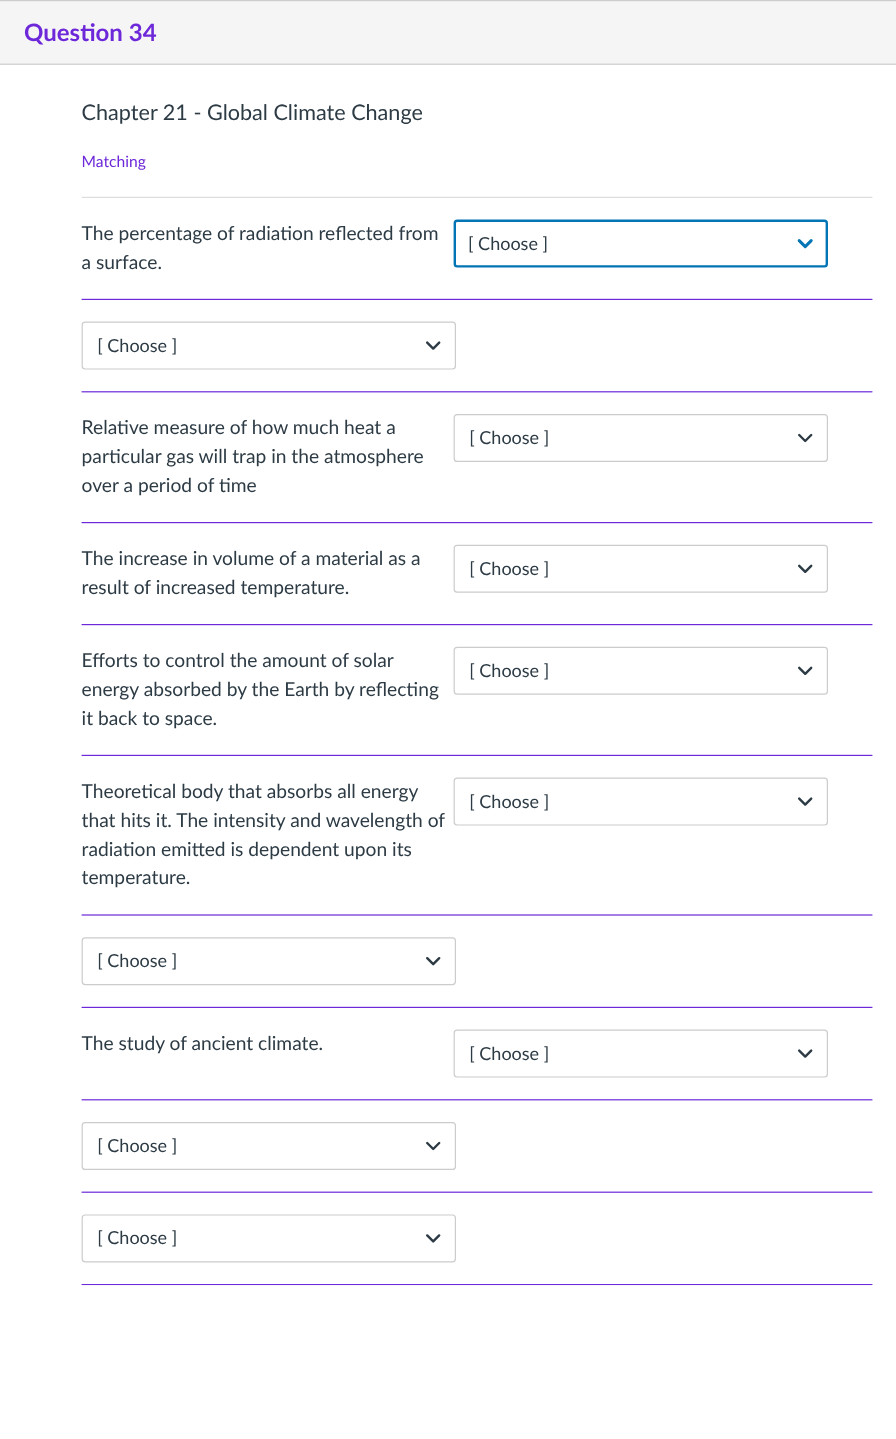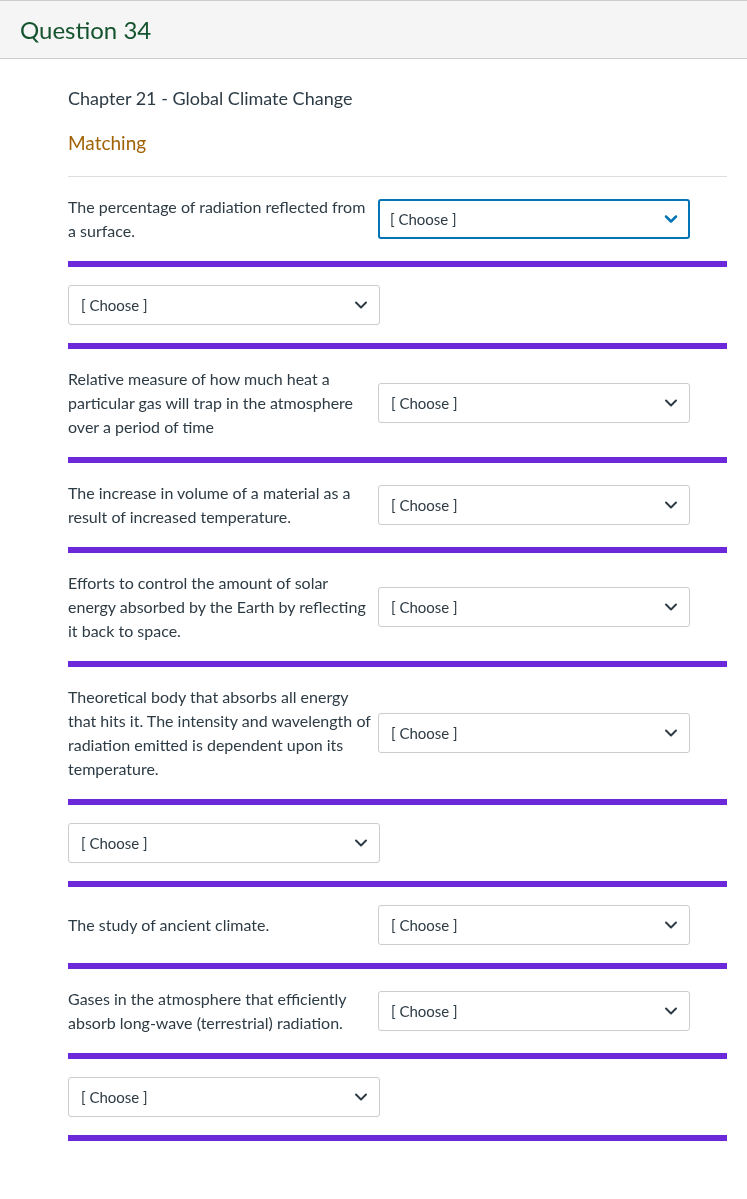--- a/index.html
+++ b/index.html
@@ -13,56 +13,56 @@
       color: #2d3b45;
       width: 747px;
     }
     .question-header {
       background: #f5f5f5;
       border-top: 1px solid #ccc;
       border-bottom: 1px solid #ccc;
       padding: 14px 20px;
     }
     .question-header h2 {
-      font-size: 24px;
-      font-weight: 400;
-      color: #14532d;
+      font-size: 20px;
+      font-weight: 700;
+      color: #6d28d9;
     }
     .content {
       padding: 28px 20px 0 20px;
       margin-left: 48px;
     }
     .chapter-title {
       font-size: 18px;
       font-weight: 400;
       color: #2d3b45;
       margin-bottom: 22px;
     }
     .subtitle {
-      font-size: 19px;
+      font-size: 13px;
       font-weight: 400;
-      color: #a16207;
+      color: #6d28d9;
       margin-bottom: 22px;
     }
     .instructions {
       font-size: 18px;
       font-weight: 400;
       color: #2d3b45;
       margin-bottom: 34px;
       white-space: nowrap;
       overflow: hidden;
     }
     .match-section {
       border-top: 1px solid #ddd;
     }
     .match-row {
       display: flex;
-      align-items: center;
+      align-items: flex-start;
       padding: 18px 0;
-      border-bottom: 6px solid #6d28d9;
+      border-bottom: 1px solid #6d28d9;
     }
     .definition {
       width: 310px;
       font-size: 16px;
       color: #2d3b45;
       line-height: 1.5;
       padding-right: 6px;
     }
     .select-wrap {
       position: relative;
@@ -191,21 +191,20 @@
         <div class="select-wrap">
           <div class="select-box">[ Choose ]</div>
           <span class="chevron">
             <svg viewBox="0 0 14 14">
               <path d="M2 4.5 L7 9.5 L12 4.5" fill="none" stroke="#2d3b45" stroke-width="2" stroke-linecap="round" stroke-linejoin="round"></path>
             </svg>
           </span>
         </div>
       </div>
       <div class="match-row">
-        <div class="definition">Gases in the atmosphere that efficiently absorb long-wave (terrestrial) radiation.</div>
         <div class="select-wrap">
           <div class="select-box">[ Choose ]</div>
           <span class="chevron">
             <svg viewBox="0 0 14 14">
               <path d="M2 4.5 L7 9.5 L12 4.5" fill="none" stroke="#2d3b45" stroke-width="2" stroke-linecap="round" stroke-linejoin="round"></path>
             </svg>
           </span>
         </div>
       </div>
       <div class="match-row">

